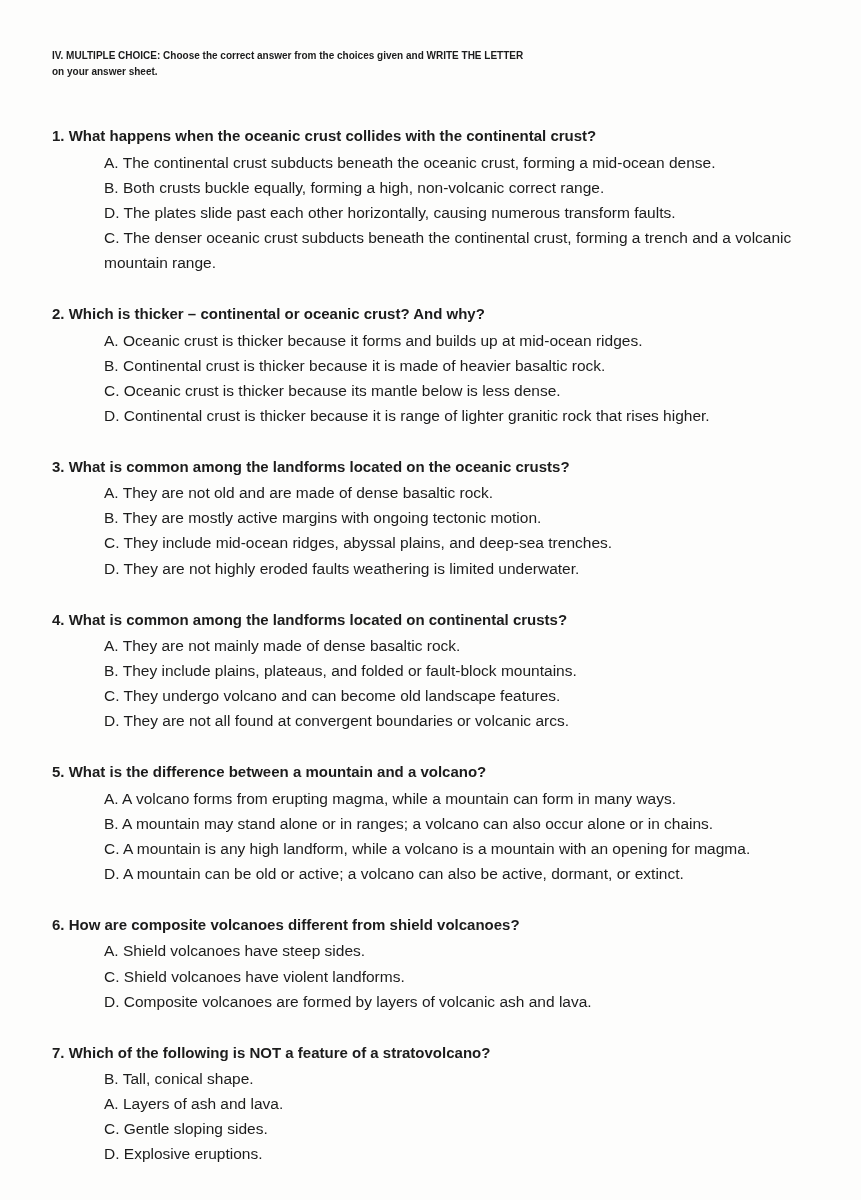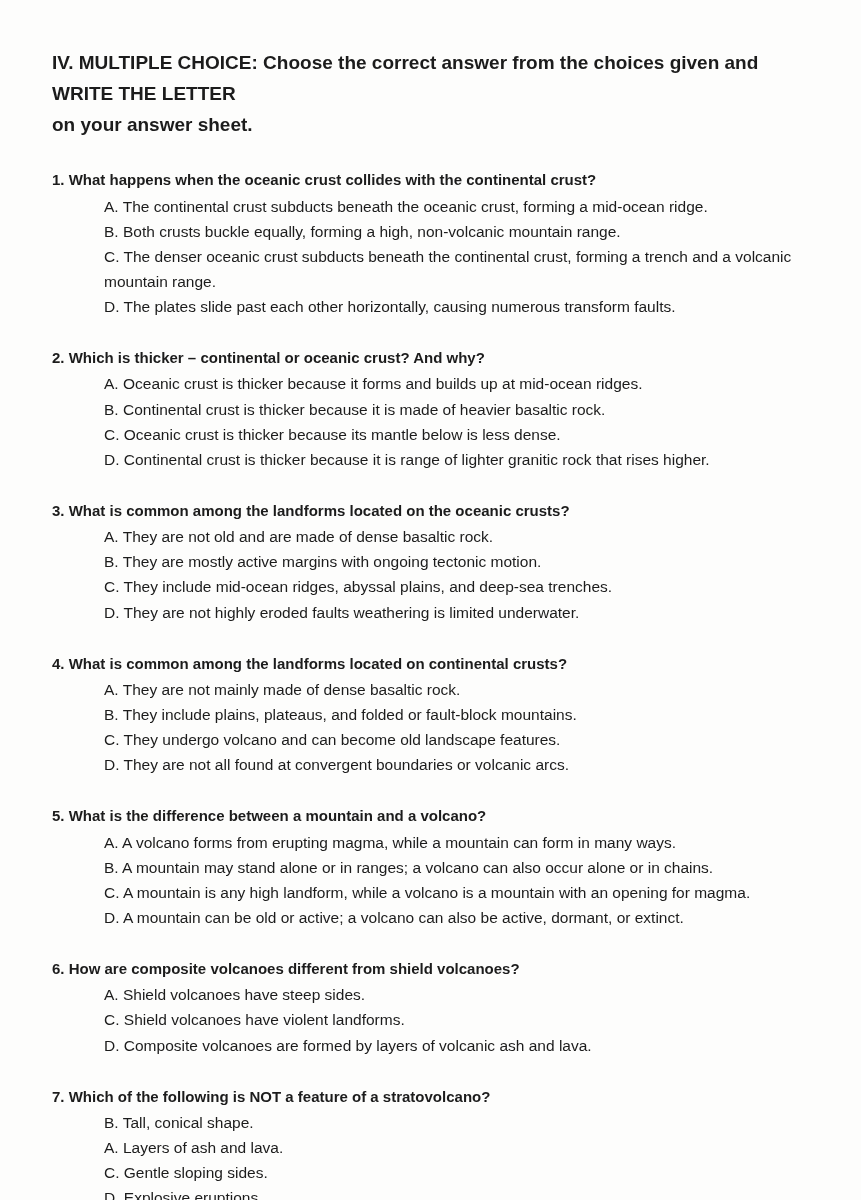--- a/index.html
+++ b/index.html
@@ -11,23 +11,23 @@
     width: 861px;
     min-height: 1200px;
     box-sizing: border-box;
     background: #fdfdfc;
     padding: 48px 52px 40px 52px;
     font-family: "Liberation Sans", sans-serif;
     color: #1c1c1c;
   }
   .doc-header {
     font-weight: bold;
-    font-size: 19px;
+    font-size: 10px;
     line-height: 1.62;
-    margin-bottom: 28px;
+    margin-bottom: 44px;
   }
   .question {
     margin-bottom: 27px;
   }
   .q-text {
     font-weight: bold;
     font-size: 15px;
     line-height: 1.62;
     margin: 0 0 1px 0;
   }
@@ -47,24 +47,24 @@
 <div class="page">
 
   <div class="doc-header">
     <div>IV. MULTIPLE CHOICE: Choose the correct answer from the choices given and WRITE THE LETTER</div>
     <div>on your answer sheet.</div>
   </div>
 
   <section class="question">
     <div class="q-text">1. What happens when the oceanic crust collides with the continental crust?</div>
     <div class="choices">
-      <div class="choice">A. The continental crust subducts beneath the oceanic crust, forming a mid-ocean ridge.</div>
-      <div class="choice">B. Both crusts buckle equally, forming a high, non-volcanic mountain range.</div>
+      <div class="choice">A. The continental crust subducts beneath the oceanic crust, forming a mid-ocean dense.</div>
+      <div class="choice">B. Both crusts buckle equally, forming a high, non-volcanic correct range.</div>
+      <div class="choice">D. The plates slide past each other horizontally, causing numerous transform faults.</div>
       <div class="choice">C. The denser oceanic crust subducts beneath the continental crust, forming a trench and a volcanic mountain range.</div>
-      <div class="choice">D. The plates slide past each other horizontally, causing numerous transform faults.</div>
     </div>
   </section>
 
   <section class="question">
     <div class="q-text">2. Which is thicker – continental or oceanic crust? And why?</div>
     <div class="choices">
       <div class="choice">A. Oceanic crust is thicker because it forms and builds up at mid-ocean ridges.</div>
       <div class="choice">B. Continental crust is thicker because it is made of heavier basaltic rock.</div>
       <div class="choice">C. Oceanic crust is thicker because its mantle below is less dense.</div>
       <div class="choice">D. Continental crust is thicker because it is range of lighter granitic rock that rises higher.</div>

